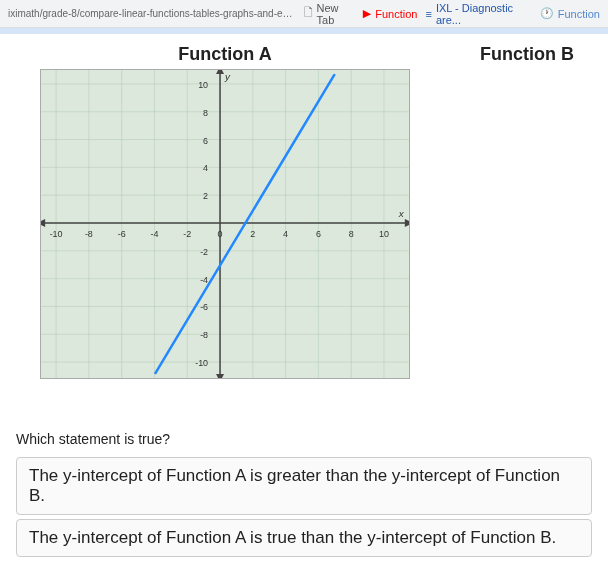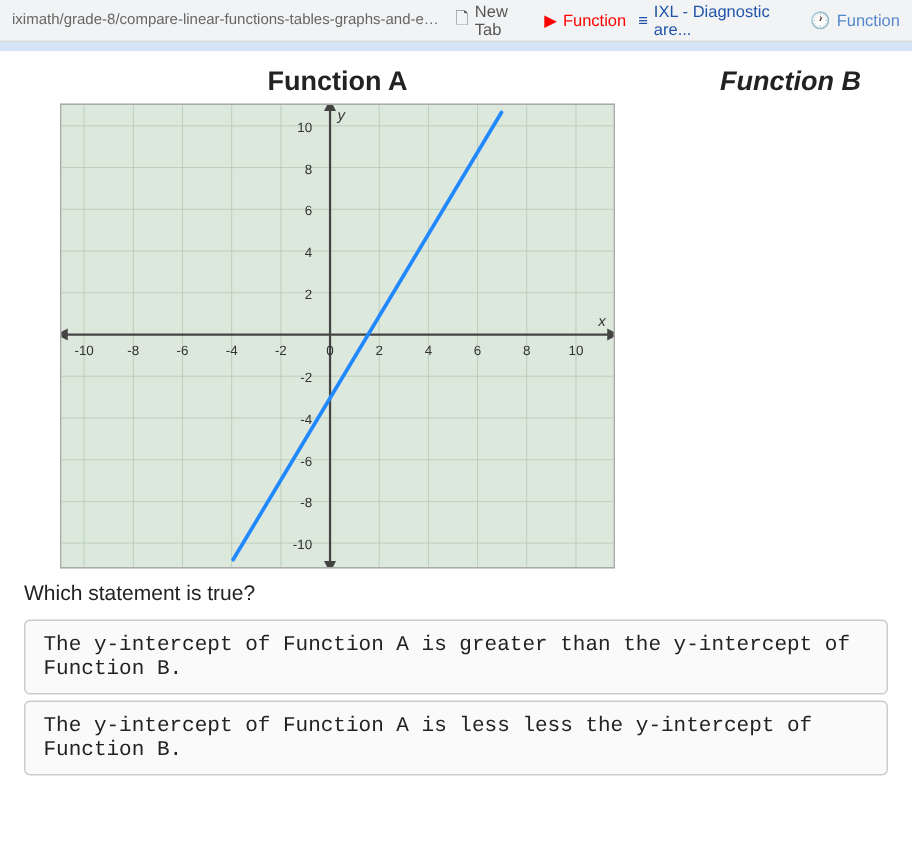--- a/index.html
+++ b/index.html
@@ -67,21 +67,20 @@
       color: #222;
       margin-bottom: 4px;
       text-align: center;
     }
 
     .function-b-label {
       font-size: 18px;
       font-weight: bold;
       color: #222;
       margin-bottom: 6px;
-      font-style: italic;
     }
 
     .function-b-equation {
       font-size: 16px;
       color: #222;
       font-style: italic;
     }
 
     .graph-container {
       position: relative;
@@ -95,32 +94,32 @@
     .graph-svg {
       width: 100%;
       height: 100%;
     }
 
     .question-section {
       padding: 8px 16px 6px 16px;
       font-size: 14px;
       color: #222;
       font-weight: normal;
+      margin-top: 44px;
     }
 
     .answer-option {
       margin: 4px 16px;
       padding: 8px 12px;
       border: 1px solid #ccc;
       border-radius: 4px;
-      font-size: 14px;
+      font-size: 17px;
       color: #222;
       background: #fafafa;
       cursor: pointer;
-      font-family: Liberation Mono, monospace;
     }
 
     .top-strip {
       background: #d6e4f7;
       height: 6px;
       width: 100%;
     }
   </style>
 </head>
 <body>
@@ -234,14 +233,14 @@
 </div>
 
 <div class="question-section">
   <span>Which statement is true?</span>
 </div>
 
 <div class="answer-option">
   <span>The y-intercept of Function A is greater than the y-intercept of Function B.</span>
 </div>
 <div class="answer-option">
-  <span>The y-intercept of Function A is less less the y-intercept of Function B.</span>
+  <span>The y-intercept of Function A is true than the y-intercept of Function B.</span>
 </div>
 
 </body></html>

